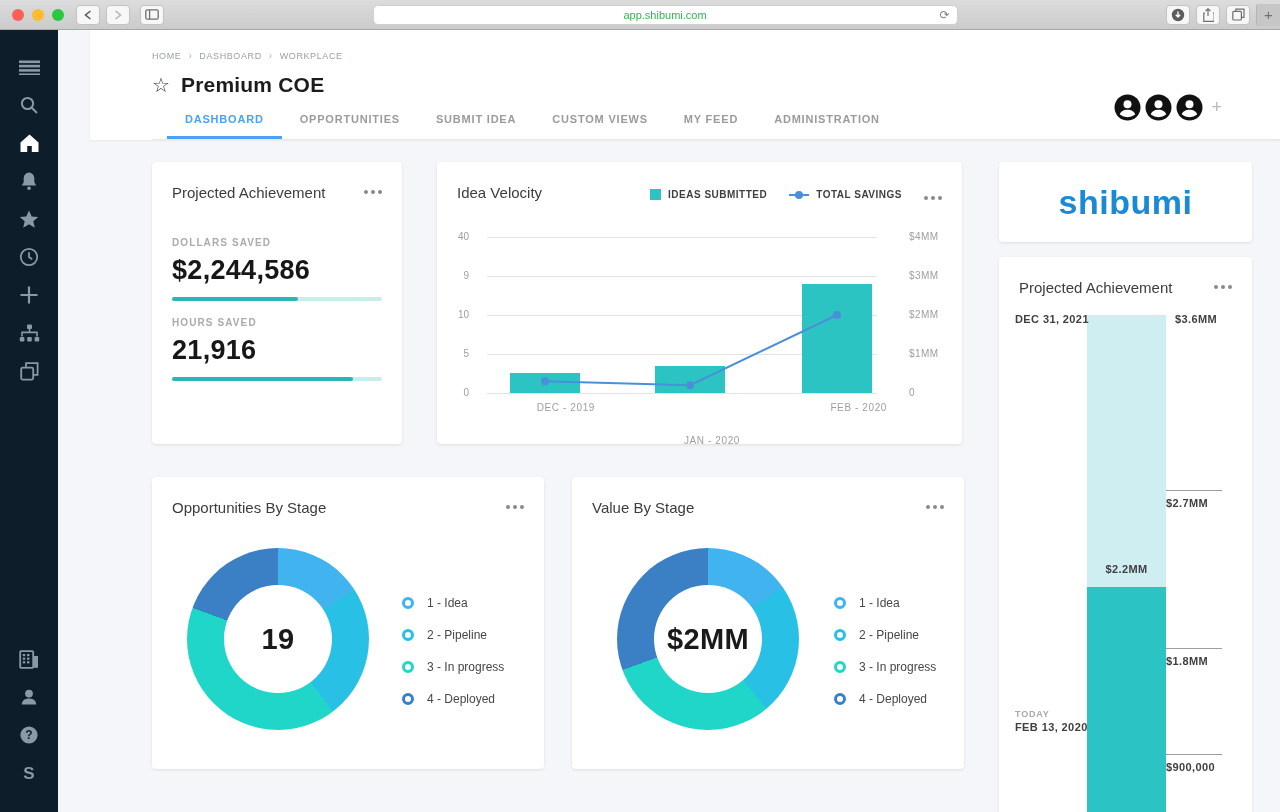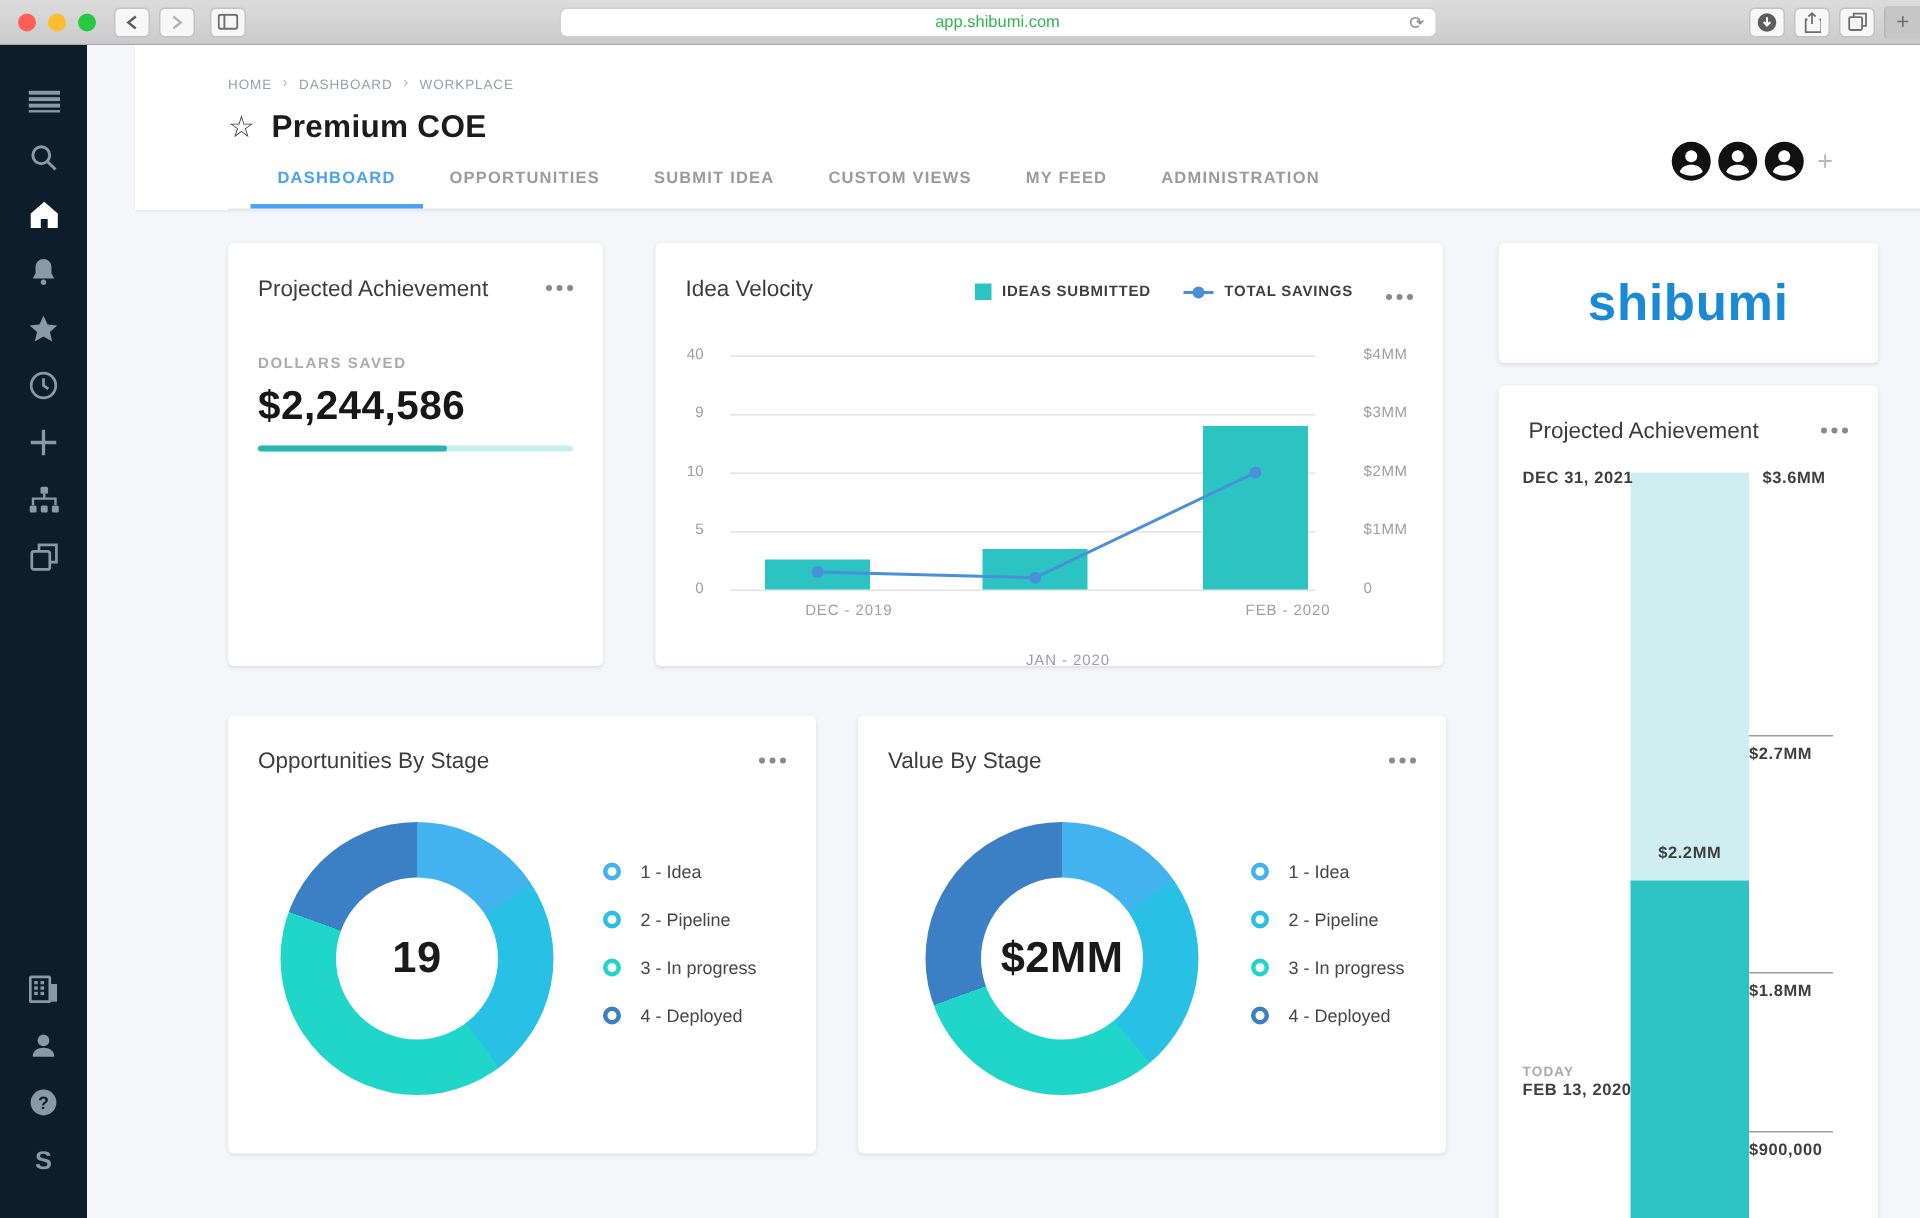--- a/index.html
+++ b/index.html
@@ -81,21 +81,21 @@
   .xlab { position:absolute; width:100px; text-align:right; font-size:10px; letter-spacing:.6px; color:#9e9e9e; top:240px; }
   .ivbar { position:absolute; width:70px; background:#2cc4c3; }
   #iv-svg { position:absolute; inset:0; pointer-events:none; }
 
   
   .ring { position:absolute; width:182px; height:182px; border-radius:50%; top:71px; cursor:pointer; }
   .hole { position:absolute; width:108px; height:108px; border-radius:50%; background:#fff; left:37px; top:37px;
           display:flex; align-items:center; justify-content:center; }
   .cval { font-size:29px; font-weight:700; color:#1a1a1a; letter-spacing:.3px; }
   #c5 .ring { left:35px; } #c6 .ring { left:45px; }
-  .dlegend { position:absolute; top:92px; }
+  .dlegend { position:absolute; top:114px; }
   #c5 .dlegend { left:250px; } #c6 .dlegend { left:262px; }
   .drow { display:flex; align-items:center; gap:13px; height:24px; margin-bottom:8px; cursor:pointer; }
   .dring { width:12px; height:12px; border-radius:50%; border:3px solid #999; background:#fff; }
   .dlab { font-size:12px; color:#474747; }
 
   
   .logo { font-size:34px; font-weight:700; letter-spacing:.5px; color:#1a8ad6; }
 
   
   .pbar-light, .pbar-dark { position:absolute; left:88px; width:79px; }
@@ -307,20 +307,27 @@
               <i></i>
               <i></i>
             </span>
         </div>
         <div class="metrics" id="metrics">
             <div class="metric">
               <div class="mlabel">DOLLARS SAVED</div>
               <div class="mvalue">$2,244,586</div>
               <div class="mtrack">
                 <div class="mfill" style="width: 60%;"></div>
+              </div>
+            </div>
+            <div class="metric">
+              <div class="mlabel">HOURS SAVED</div>
+              <div class="mvalue">21,916</div>
+              <div class="mtrack">
+                <div class="mfill" style="width: 86%;"></div>
               </div>
             </div>
           </div>
       </section>
 
       <section class="card" id="c2">
         <div class="chead">
           <span class="ctitle">Idea Velocity</span>
           <div class="ivlegend" id="ivlegend">
               <span class="lgitem">

